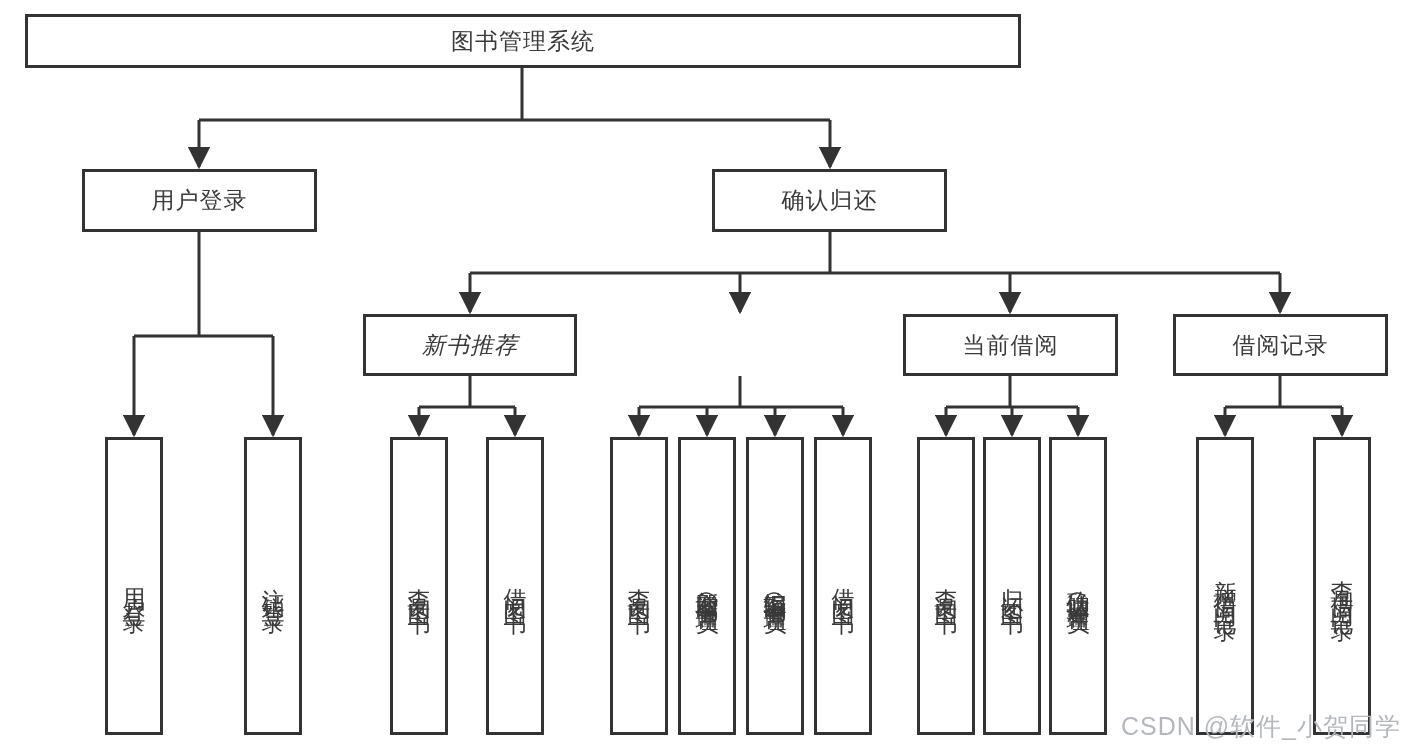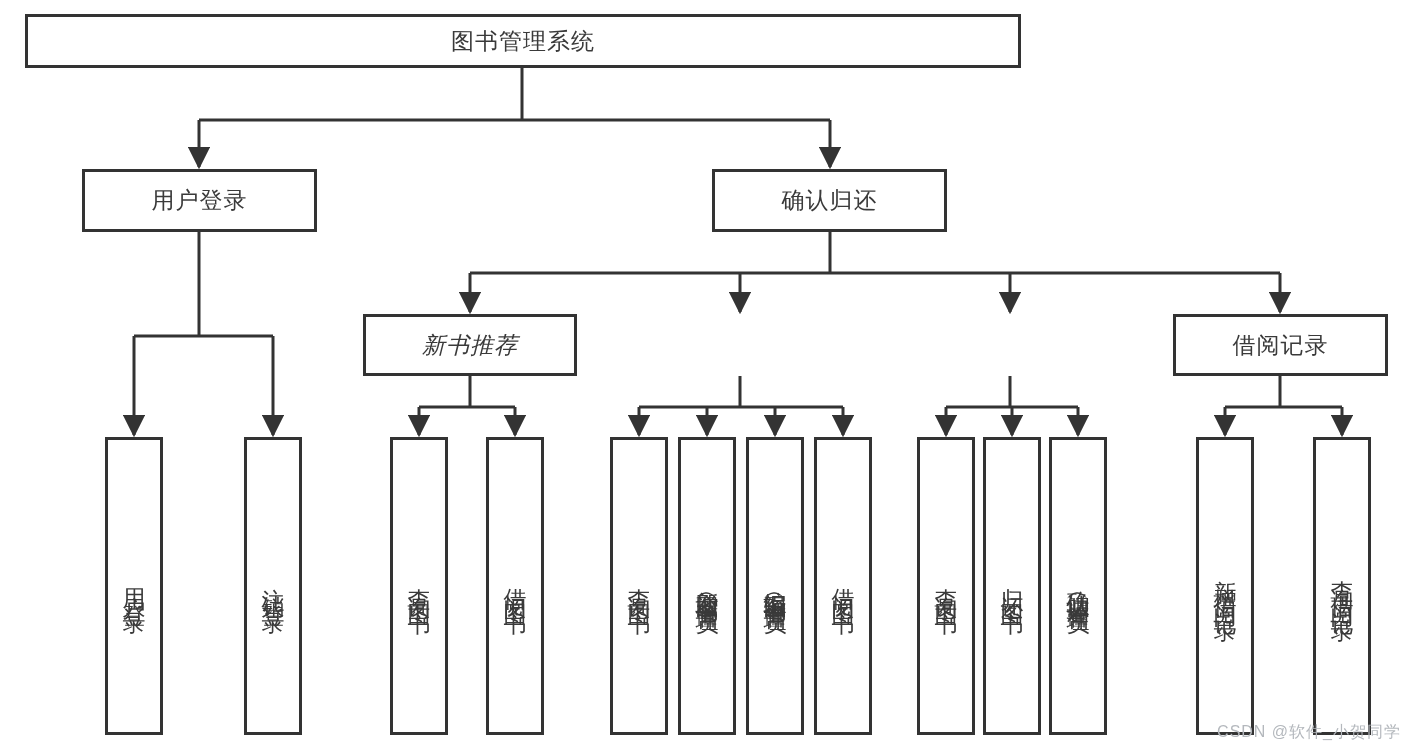--- a/index.html
+++ b/index.html
@@ -39,21 +39,21 @@
     text-orientation:mixed;
     font-size:23px;line-height:1;
     letter-spacing:8px;
     color:var(--text);
     white-space:nowrap;
   }
   .leaf-box.long .v-label{letter-spacing:3px;}
   .leaf-box.mid  .v-label{letter-spacing:8px;}
   #watermark{
     position:absolute;right:4px;bottom:4px;
-    font-size:16px;color:var(--watermark);
+    font-size:25px;color:var(--watermark);
     letter-spacing:1px;z-index:5;
   }
 </style>
 </head>
 <body>
 
 <div id="canvas">
 
   <svg id="wires" viewBox="0 0 1405 747" xmlns="http://www.w3.org/2000/svg">
     <defs>
@@ -105,20 +105,23 @@
   <div class="h-box" style="left:82px;top:169px;width:235px;height:63px;">
     <span>用户登录</span>
   </div>
   <div class="h-box" style="left:712px;top:169px;width:235px;height:63px;">
     <span>确认归还</span>
   </div>
 
   <div class="h-box" style="left:363px;top:314px;width:214px;height:62px;font-style:italic;">
     <span>新书推荐</span>
   </div>
+  <div class="h-box" style="left:903px;top:314px;width:215px;height:62px;">
+    <span>当前借阅</span>
+  </div>
   <div class="h-box" style="left:1173px;top:314px;width:215px;height:62px;">
     <span>借阅记录</span>
   </div>
 
   <div class="leaf-box" style="left:105px;">
     <span class="v-label">用户登录</span>
   </div>
   <div class="leaf-box" style="left:244px;">
     <span class="v-label">注销登录</span>
   </div>

